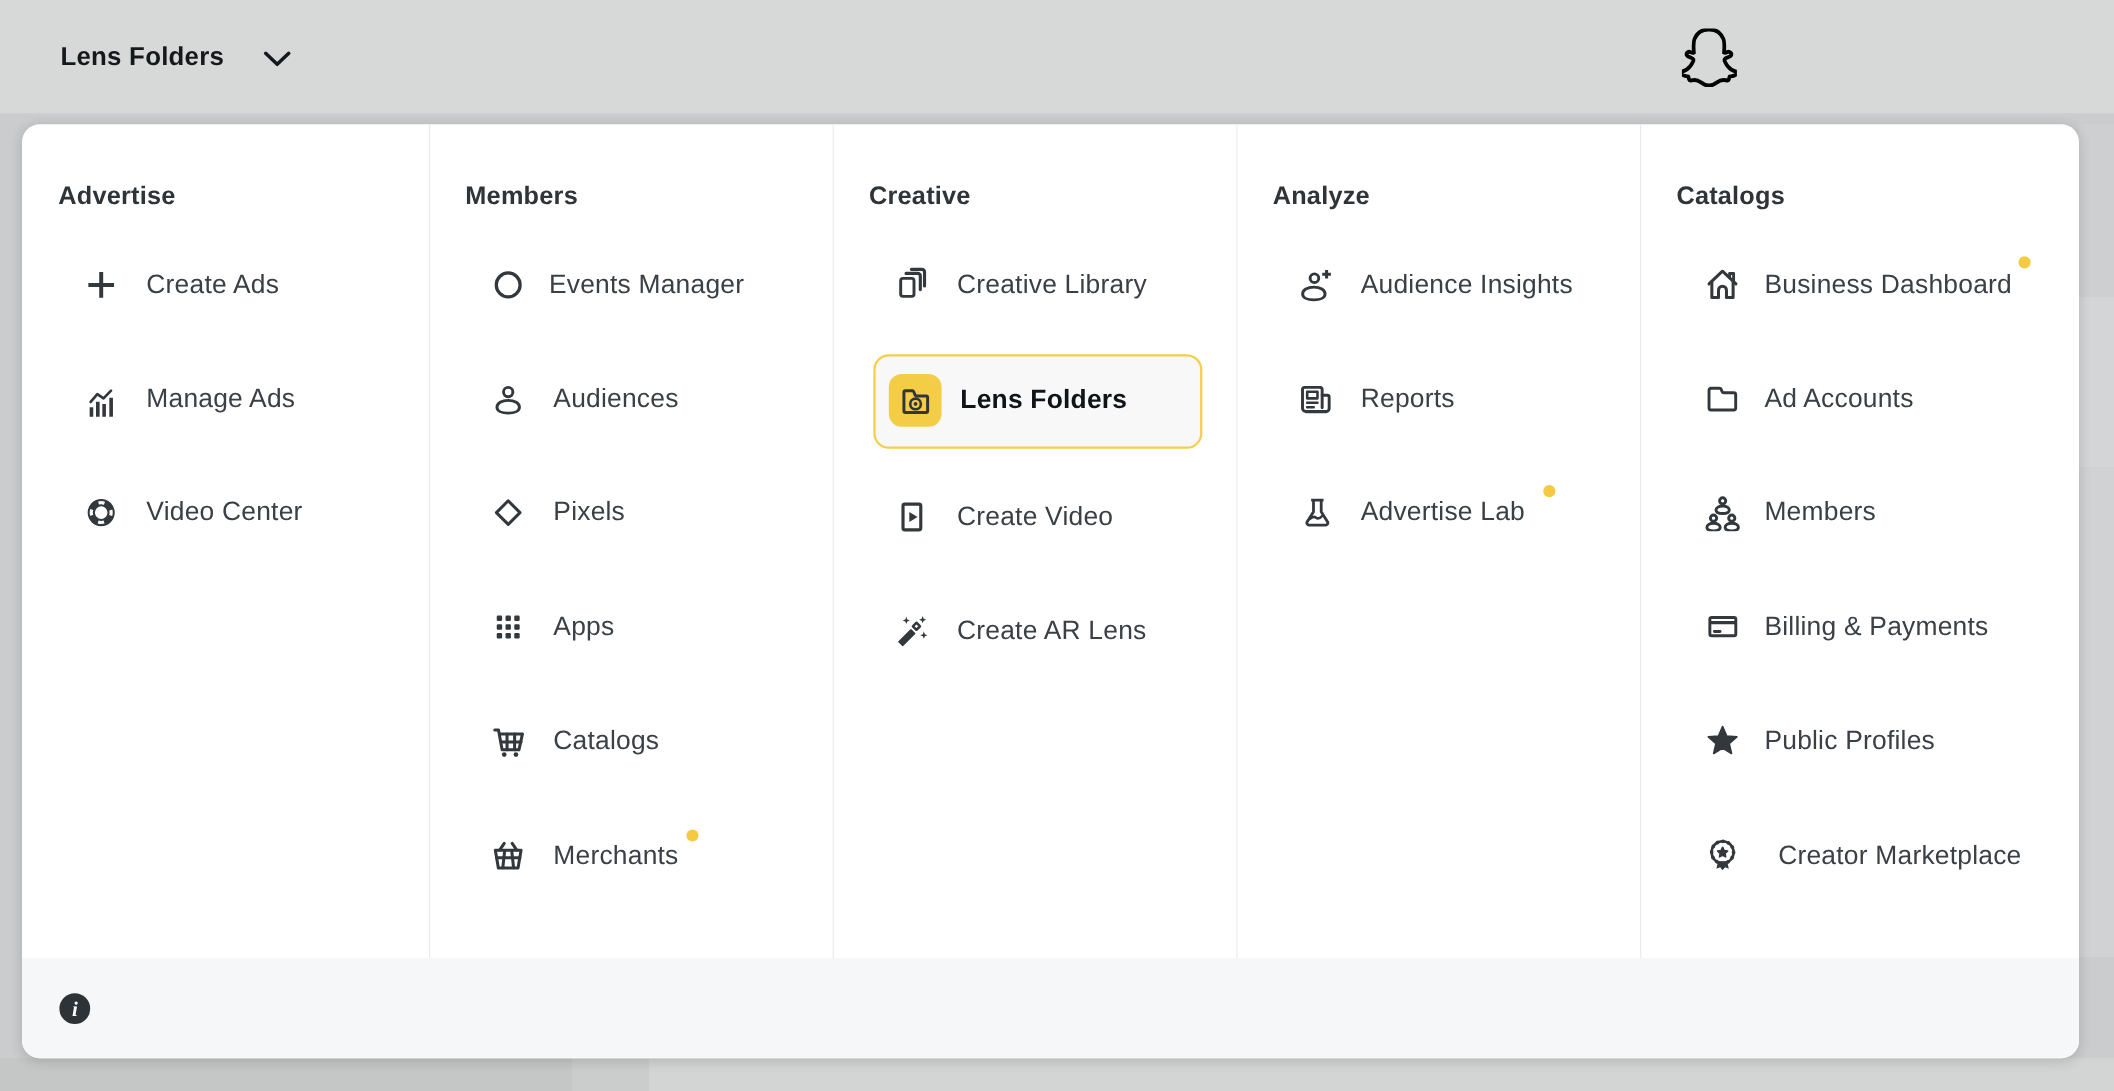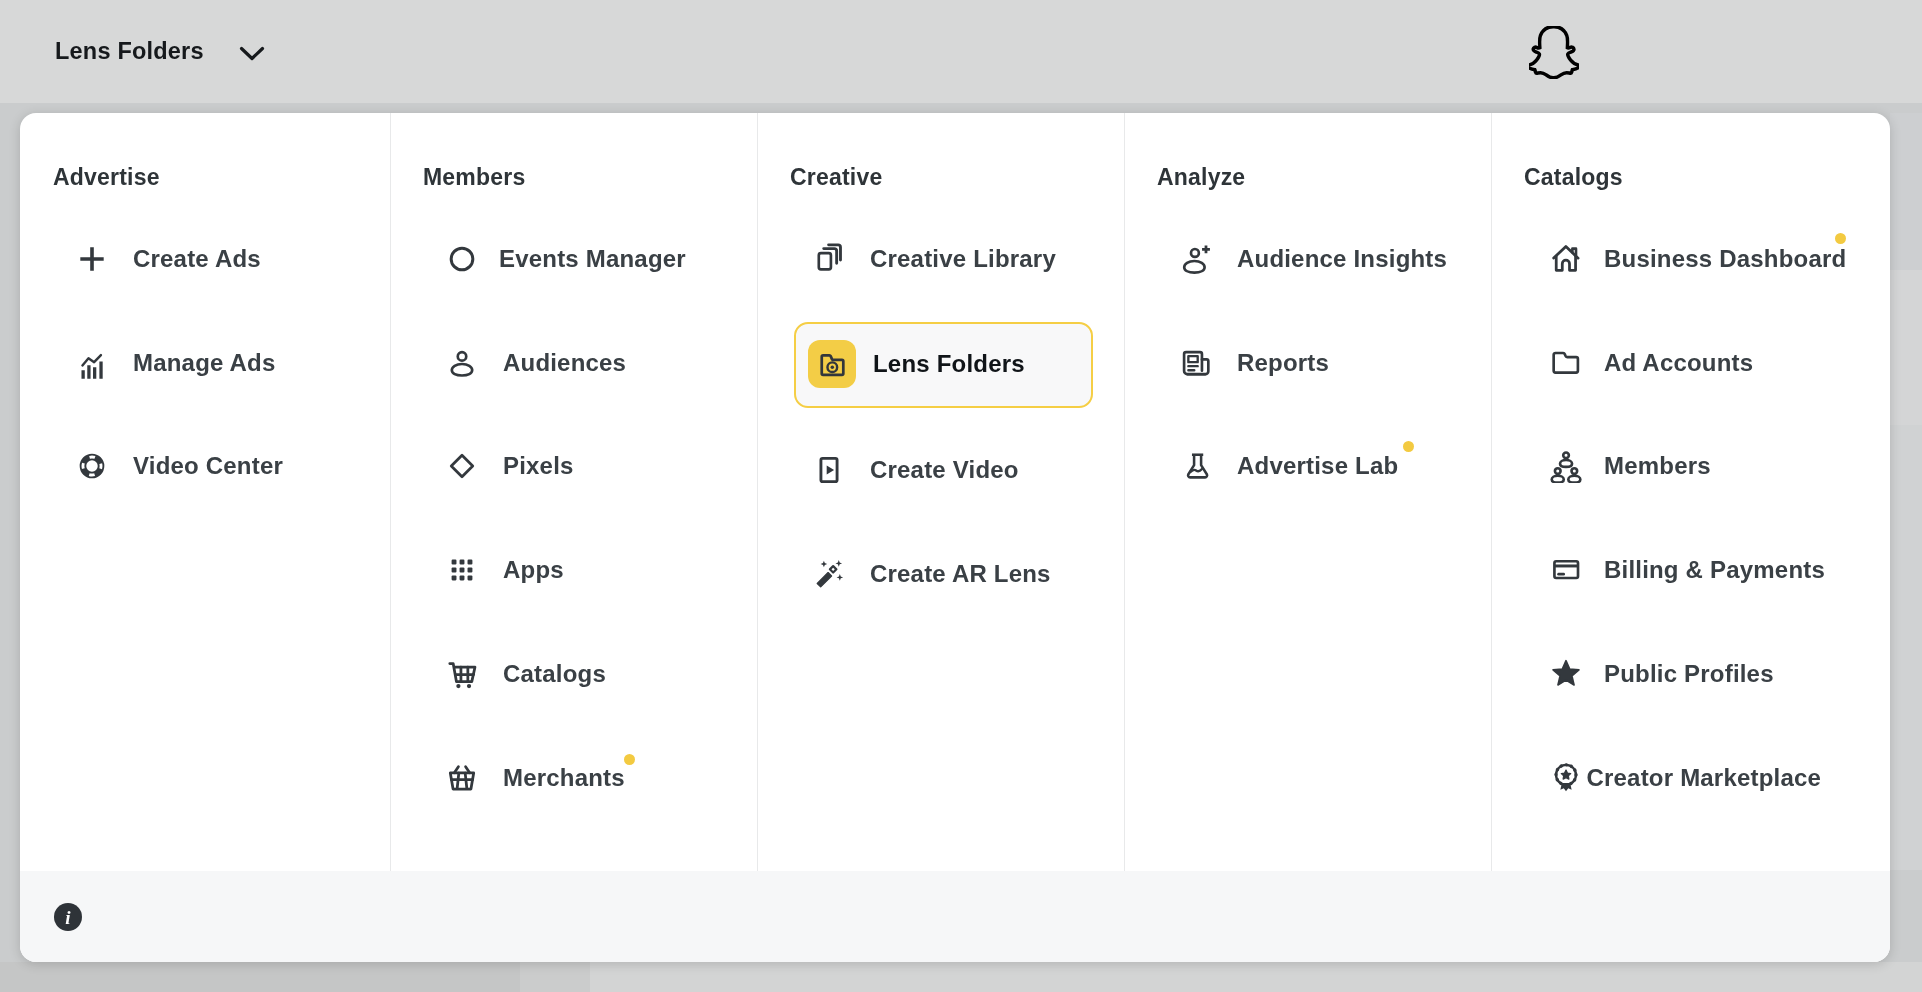--- a/index.html
+++ b/index.html
@@ -3,21 +3,21 @@
 *{margin:0;padding:0;box-sizing:border-box}
 html,body{width:1922px;height:992px;overflow:hidden;font-family:"Liberation Sans",sans-serif;background:#cacccd}
 .abs{position:absolute}
 #topbar{position:absolute;left:0;top:0;width:1922px;height:103px;background:#d7d8d8}
 #title{position:absolute;left:55px;top:0;height:103px;line-height:103px;font-size:23.5px;font-weight:700;color:#16191c;letter-spacing:.2px}
 #panel{position:absolute;left:20px;top:113px;width:1870px;height:849px;background:#ffffff;border-radius:16px;box-shadow:0 2px 12px rgba(0,0,0,.16)}
 .colline{position:absolute;top:113px;height:758px;width:1px;background:#e8e9ea}
 .hdr{position:absolute;font-size:23px;font-weight:700;color:#2e3438;letter-spacing:.2px}
 .row{position:absolute;display:flex;align-items:center;height:44px}
 .row svg{flex:0 0 auto}
-.lbl{font-size:24px;font-weight:700;color:#3a4045;letter-spacing:.2px;white-space:nowrap}
+.lbl{font-size:24px;font-weight:400;color:#3a4045;letter-spacing:.2px;white-space:nowrap}
 .dot{position:absolute;width:11px;height:11px;border-radius:50%;background:#f3ca41}
 #card{position:absolute;left:794px;top:322px;width:299px;height:86px;background:#f8f8f9;border:2.5px solid #f5ce45;border-radius:14px}
 #cardicon{position:absolute;left:794px;top:340px;width:48px;height:48px;background:#f3cd46;border-radius:12px;display:flex;align-items:center;justify-content:center}
 #bottombar{position:absolute;left:20px;top:871px;width:1870px;height:91px;background:#f6f7f8;border-radius:0 0 16px 16px;display:flex;align-items:center}
 #bottomtext{font-size:24.3px;color:#4c5156;letter-spacing:.2px}
 </style></head><body>
 
 <div class="abs" style="left:1890px;top:113px;width:32px;height:157px;background:#cdcfd1"></div>
 <div class="abs" style="left:1890px;top:270px;width:32px;height:155px;background:#d4d5d6"></div>
 <div class="abs" style="left:1890px;top:425px;width:32px;height:445px;background:#d0d2d3"></div>
@@ -216,21 +216,21 @@
     </svg>
     <span class="lbl" style="margin-left:21.5px">Public Profiles</span>
   </div>
 <div class="row" style="left:1548.5px;top:756px">
     <svg width="34" height="34" viewBox="0 0 32 32" fill="none" stroke="#33383d" stroke-width="2.5" stroke-linecap="round" stroke-linejoin="round">
       <circle cx="16" cy="13" r="9.4" stroke-width="2.2"></circle>
       <circle cx="16" cy="13" r="9.4" stroke-width="3.2" stroke-dasharray="0.1 4.82"></circle>
       <path d="M16 8.6l1.35 2.75 3.05.45-2.2 2.15.5 3.05L16 15.6l-2.7 1.4.5-3.05-2.2-2.15 3.05-.45z" fill="#33383d" stroke="#33383d" stroke-width="1.2"></path>
       <path d="M12.1 20.6 10.7 27.1 13.9 25.7 16 28.4 18.1 25.7 21.3 27.1 19.9 20.6z" fill="#33383d" stroke="none"></path>
     </svg>
-    <span class="lbl" style="margin-left:4px">Creator Marketplace</span>
+    <span class="lbl" style="margin-left:34px">Creator Marketplace</span>
   </div>
 <div class="dot" style="left:624px;top:754px"></div>
 <div class="dot" style="left:1403px;top:441px"></div>
 <div class="dot" style="left:1835px;top:233px"></div>
 <div id="bottombar">
     <svg style="margin-left:33px" width="30" height="30" viewBox="0 0 30 30">
       <circle cx="15" cy="15" r="14" fill="#2e3338"></circle>
       <text x="15" y="21.5" text-anchor="middle" font-family="Liberation Serif,serif" font-style="italic" font-weight="700" font-size="19" fill="#fff">i</text>
     </svg>
   </div>

